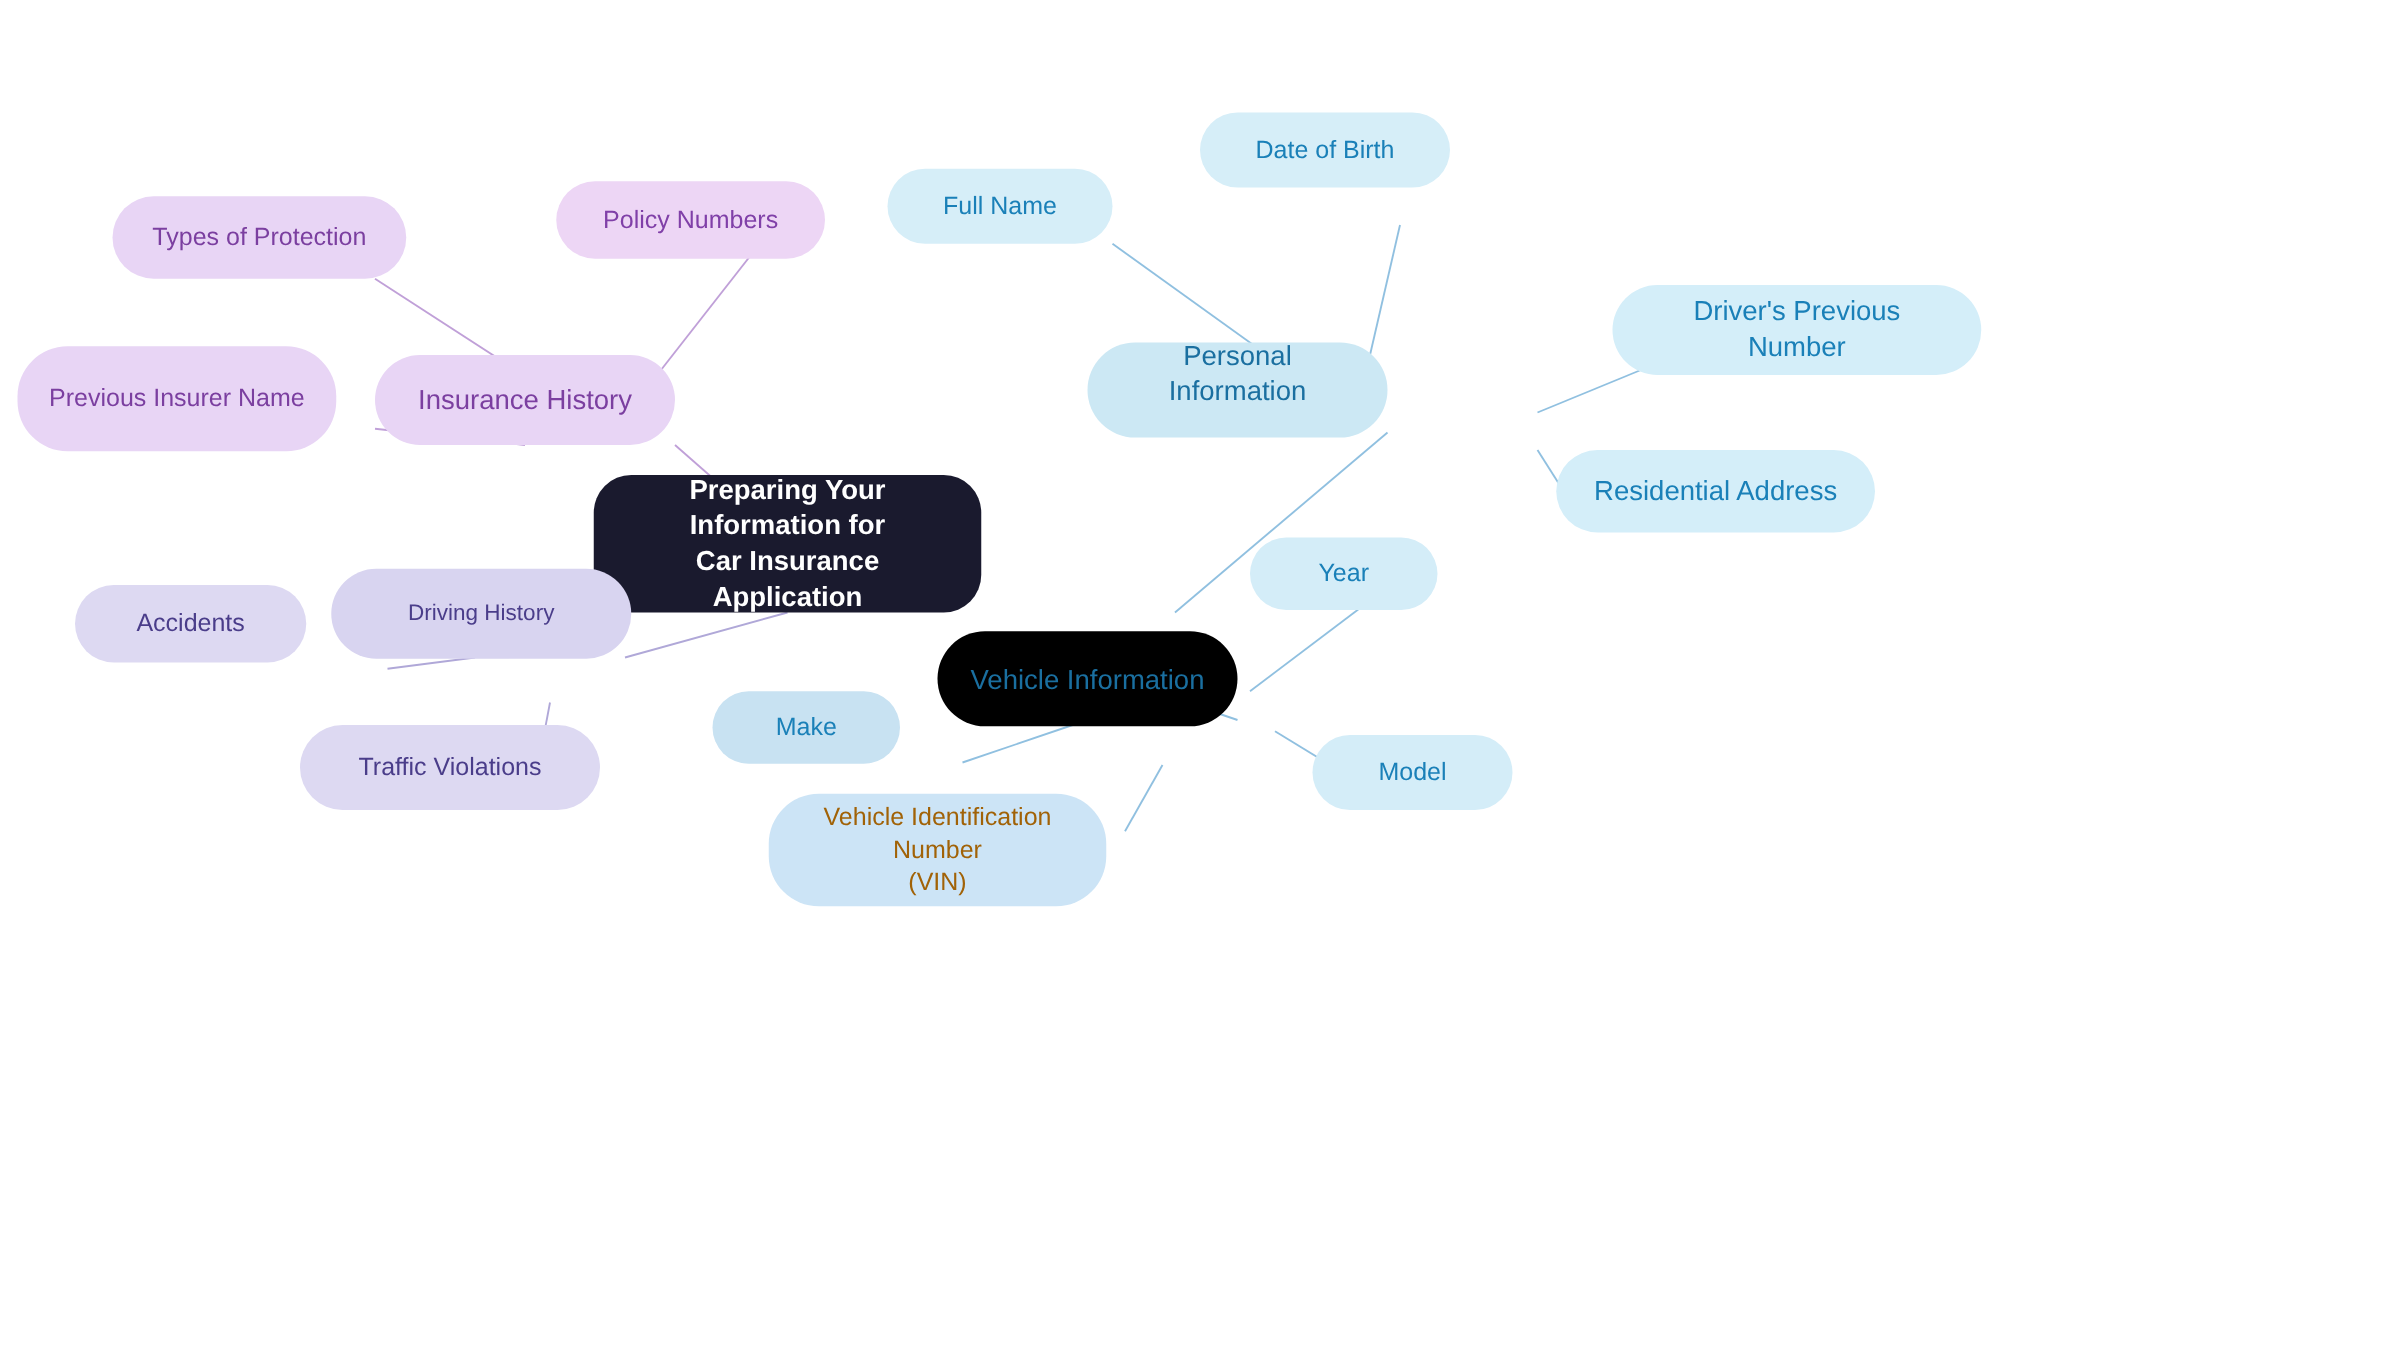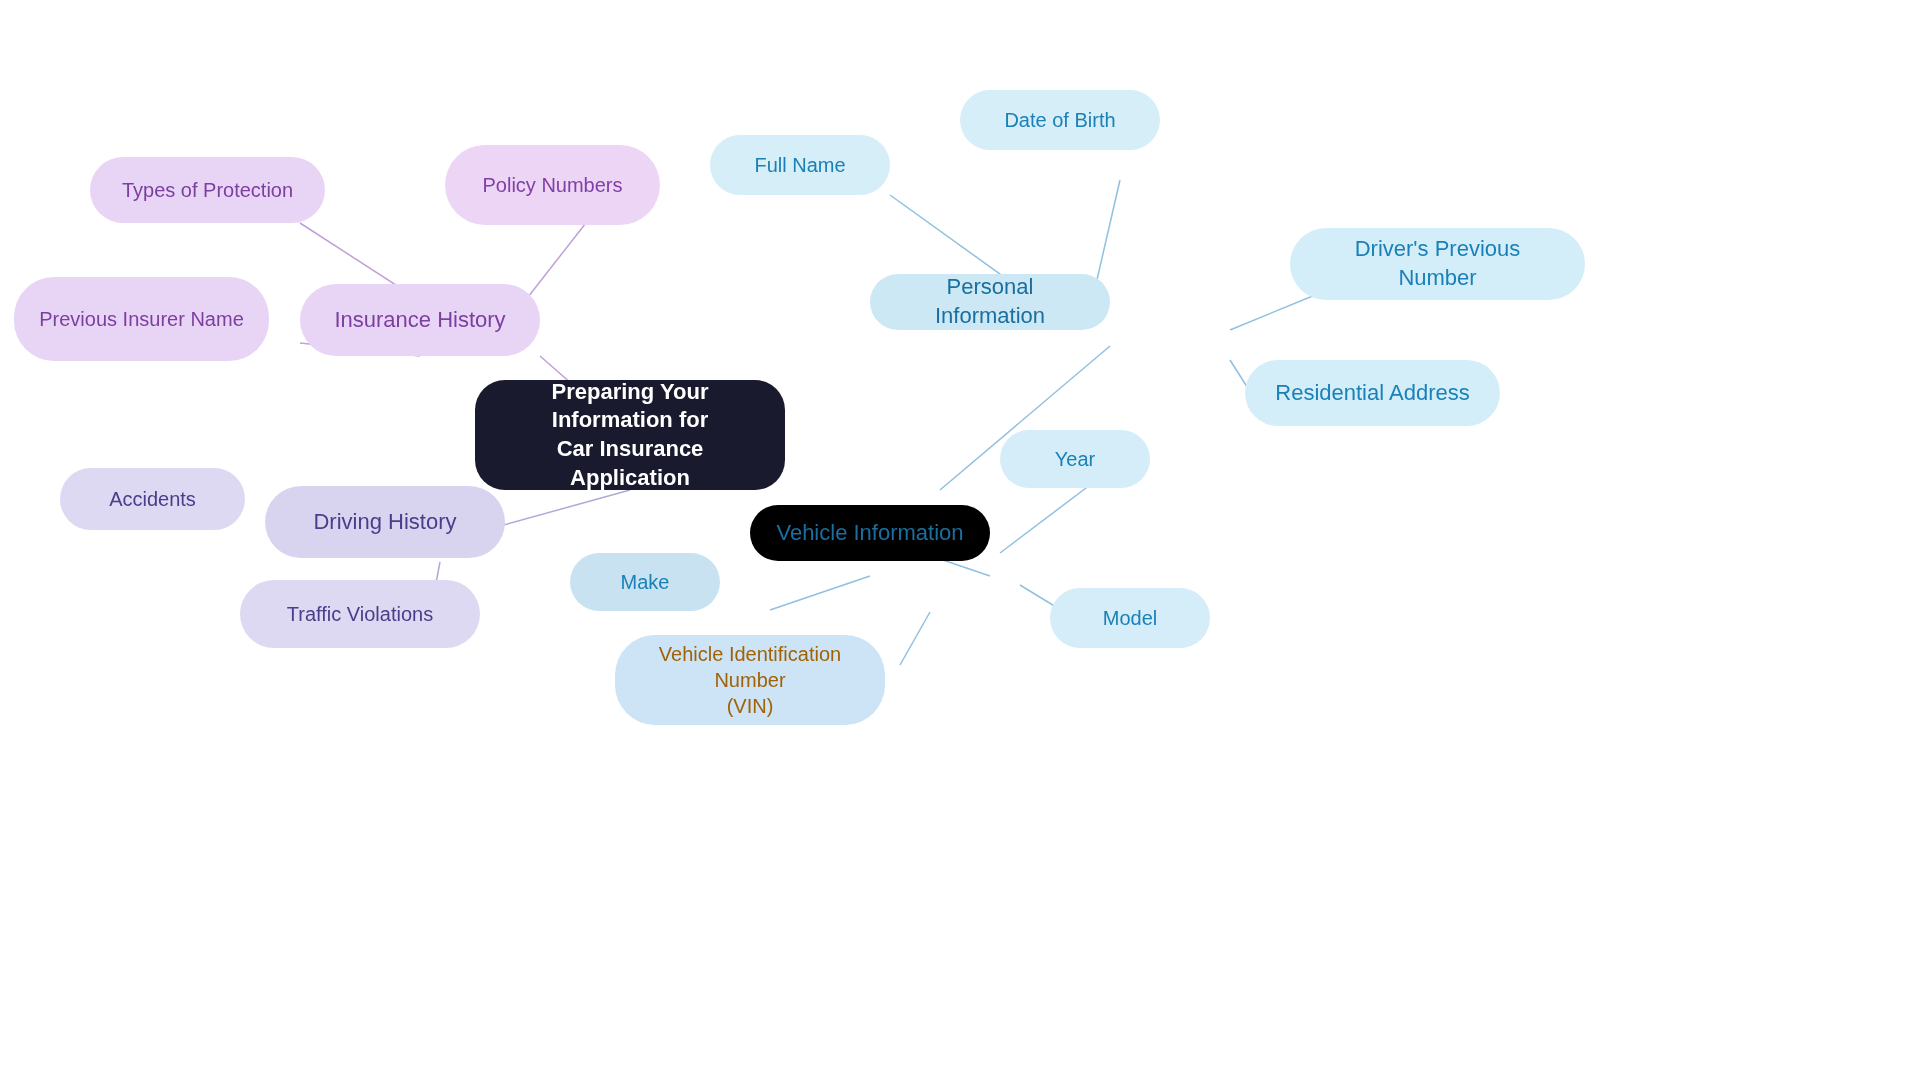--- a/index.html
+++ b/index.html
@@ -38,21 +38,22 @@
       border-radius: 30px;
       width: 310px;
       height: 110px;
     }
     .node-blue-large {
       background: #cce8f4;
       color: #1a6fa0;
       font-size: 22px;
       font-weight: 500;
       width: 240px;
-      height: 56px;
+      height: 76px;
+      align-items: flex-end;
     }
     .node-blue-medium {
       background: #d4eef9;
       color: #1a80b8;
       font-size: 22px;
       font-weight: 400;
       width: 210px;
       height: 66px;
     }
     .node-blue-small {
@@ -83,25 +84,24 @@
       background: #edd6f5;
       color: #8040a8;
       font-size: 20px;
       font-weight: 400;
       width: 200px;
       height: 60px;
     }
     .node-lavender-large {
       background: #d8d4f0;
       color: #4a3d8a;
-      font-size: 22px;
+      font-size: 18px;
       font-weight: 500;
       width: 240px;
       height: 72px;
-      margin-top: 31px;
     }
     .node-lavender-medium {
       background: #ddd9f2;
       color: #4a3d8a;
       font-size: 20px;
       font-weight: 400;
       width: 210px;
       height: 66px;
     }
     .node-vin {
@@ -201,21 +201,21 @@
 </div>
 
 <div class="node node-purple-large" style="left: 300px; top: 284px;">
   <span>Insurance History</span>
 </div>
 
 <div class="node node-purple-medium" style="left: 90px; top: 157px; width: 235px; height: 66px;">
   <span>Types of Protection</span>
 </div>
 
-<div class="node node-purple-small" style="left: 445px; top: 145px; width: 215px; height: 80px;">
+<div class="node node-purple-small" style="left: 445px; top: 145px; width: 215px; height: 62px;">
   <span>Policy Numbers</span>
 </div>
 
 <div class="node node-purple-medium" style="left: 14px; top: 277px; width: 255px; height: 84px;">
   <span>Previous Insurer Name</span>
 </div>
 
 <div class="node node-lavender-large" style="left: 265px; top: 455px;">
   <span>Driving History</span>
 </div>

